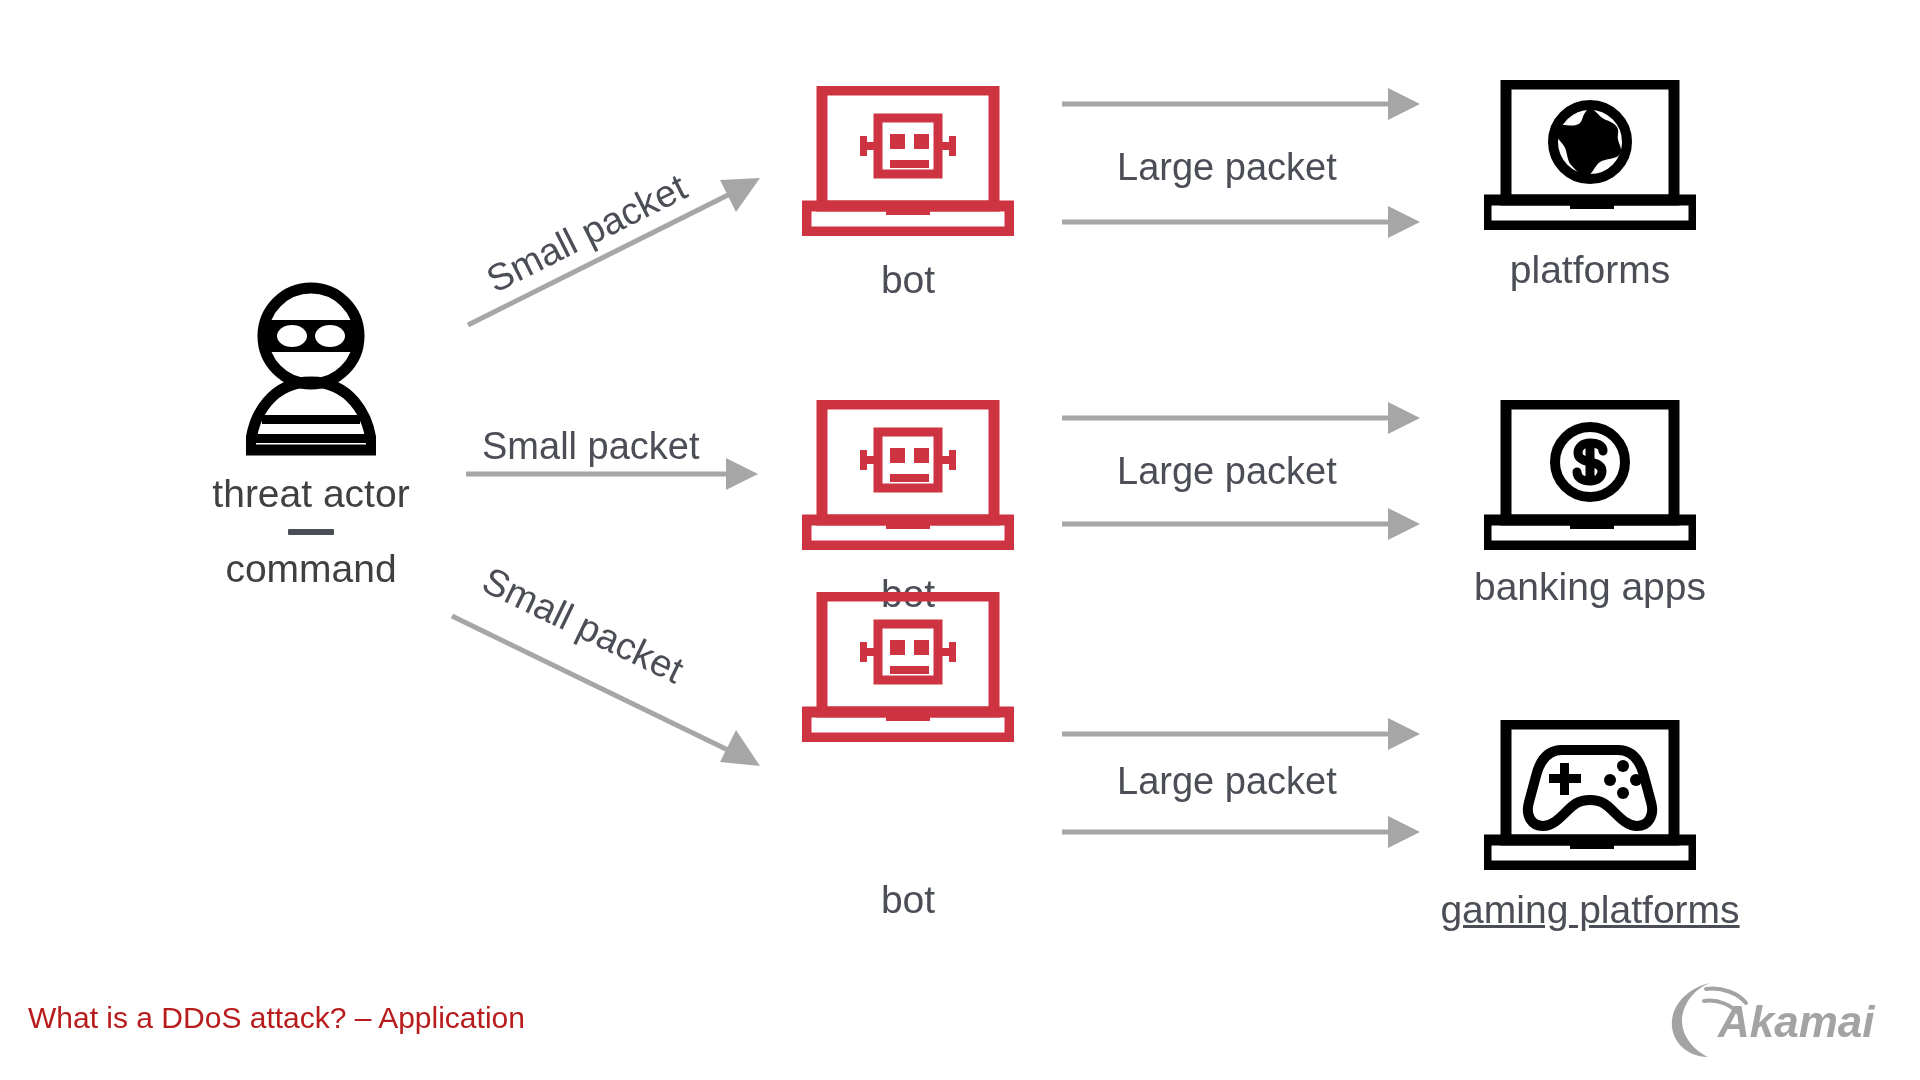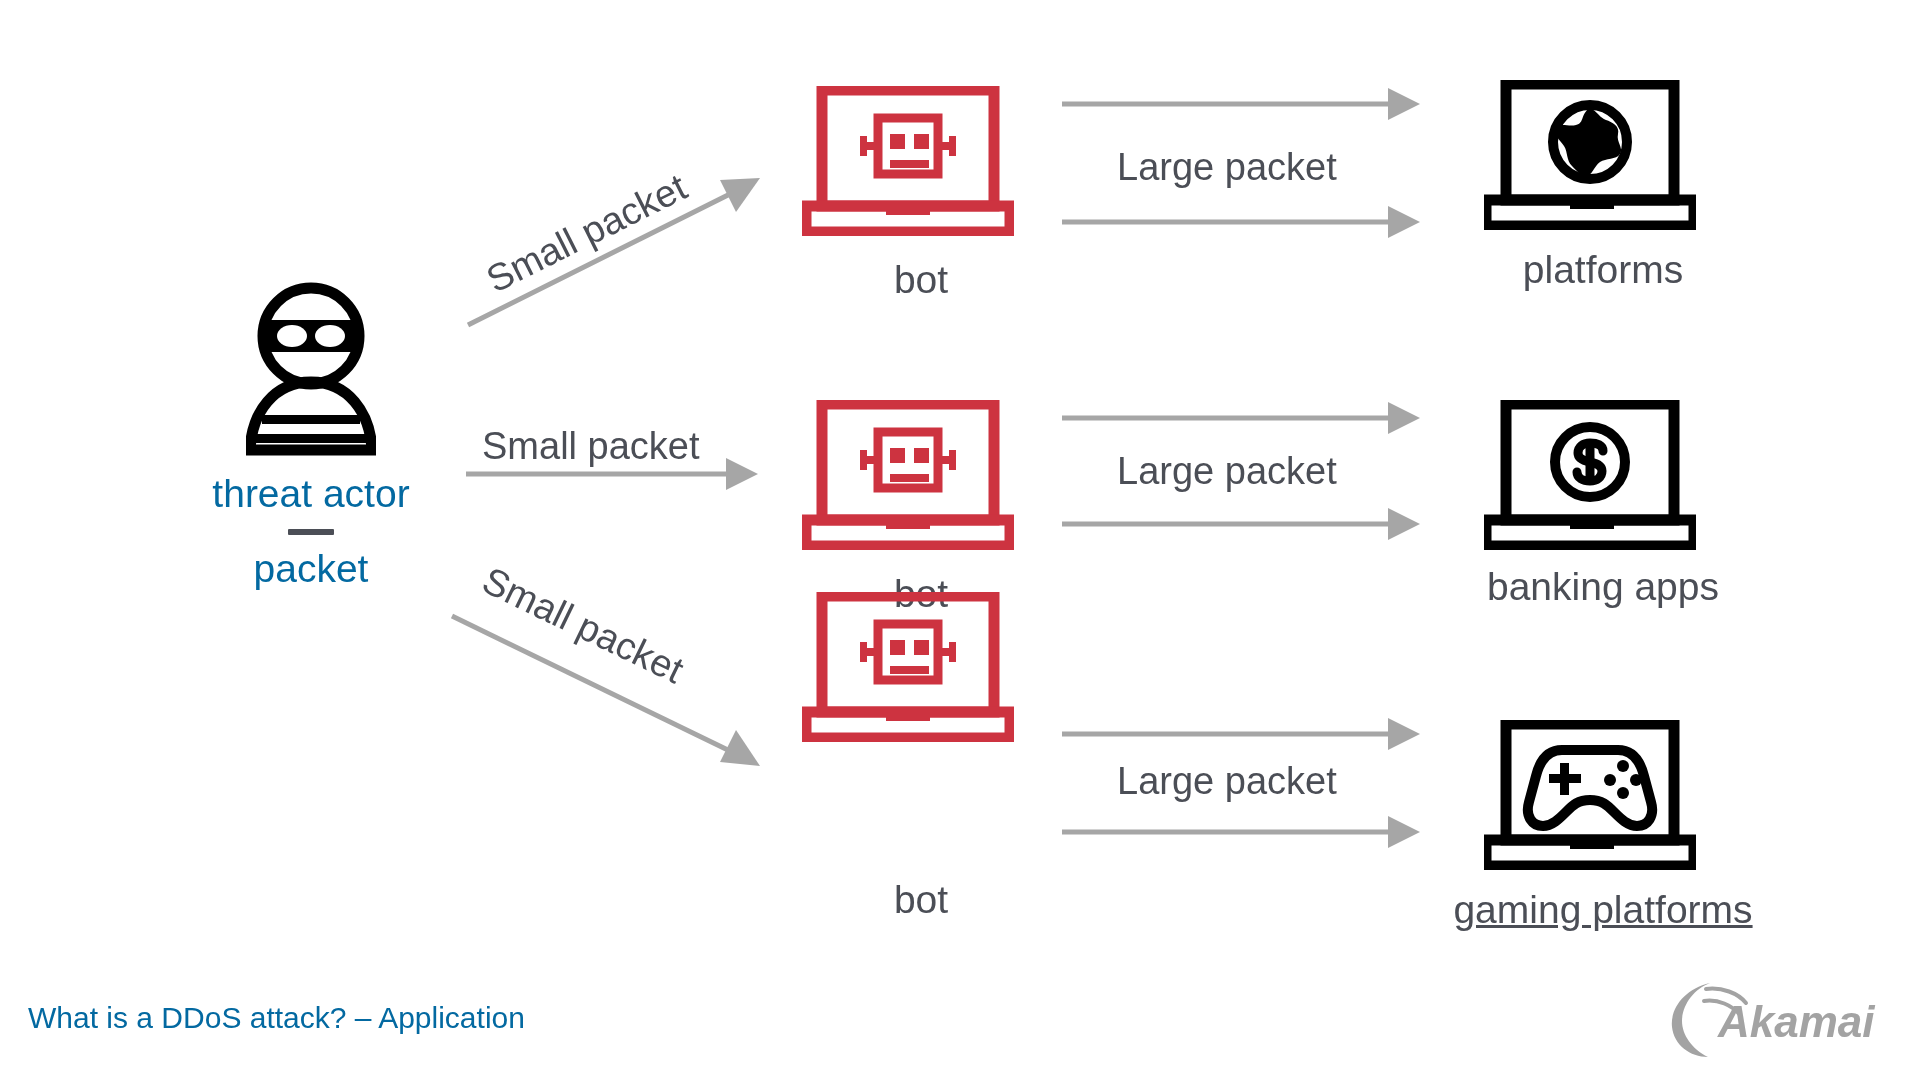--- a/index.html
+++ b/index.html
@@ -26,21 +26,21 @@
     width: 130px;
     height: 180px;
   }
   #actor-caption {
     position: absolute;
     left: 311px;
     top: 470px;
     width: 420px;
     margin-left: -210px;
     text-align: center;
-    color: #0369a1;
+    color: #404040;
     font-size: 39px;
     line-height: 47px;
   }
   #actor-rule {
     width: 46px;
     height: 6px;
     background: #4b4e56;
     margin: 12px auto 10px auto;
     border-radius: 1px;
   }
@@ -51,21 +51,20 @@
     width: 212px;
     height: 150px;
   }
   .node-caption {
     position: absolute;
     text-align: center;
     color: #4b4e56;
     font-size: 39px;
     white-space: nowrap;
     transform: translateX(-50%);
-    margin-left: 13px;
   }
 
   
   .arrow-svg { position: absolute; overflow: visible; }
   .arrow-line { stroke: #a6a6a6; stroke-width: 5; fill: none; }
   .arrow-head { fill: #a6a6a6; }
 
   .packet-lbl {
     position: absolute;
     color: #4b4e56;
@@ -73,21 +72,21 @@
     white-space: nowrap;
     transform-origin: 50% 50%;
   }
 
   
   #footer-text {
     position: absolute;
     left: 28px;
     top: 1018px;
     transform: translateY(-50%);
-    color: #0369a1;
+    color: #b91c1c;
     font-size: 30px;
     white-space: nowrap;
   }
   #akamai-logo {
     position: absolute;
     right: 24px;
     top: 975px;
     width: 230px;
     height: 86px;
   }
@@ -107,21 +106,21 @@
     <ellipse cx="84" cy="54" rx="15" ry="11" fill="#fff"></ellipse>
 
     <path d="M65,100 C28,100 6,130 4,168 H126 C124,130 102,100 65,100 Z" fill="none" stroke="#000" stroke-width="11"></path>
     <rect x="16" y="133" width="98" height="9" fill="#000"></rect>
     <rect x="8" y="152" width="114" height="9" fill="#000"></rect>
   </svg>
 
   <div id="actor-caption">
     <div>threat actor</div>
     <div id="actor-rule"></div>
-    <div>packet</div>
+    <div>command</div>
   </div>
 
   <svg class="arrow-svg" style="left:468px; top:170px; width:300px; height:160px;" viewBox="0 0 300 160">
     <line class="arrow-line" x1="0" y1="155" x2="268" y2="21"></line>
     <polygon class="arrow-head" points="292,8 252,10 268,42"></polygon>
   </svg>
   <div class="packet-lbl" style="left:478px; top:212px; transform:rotate(-26.6deg);">Small packet</div>
 
   <svg class="laptop" style="left:802px; top:86px;" viewBox="0 0 212 150">
     <rect x="20" y="4" width="172" height="116" fill="none" stroke="#cd3340" stroke-width="11"></rect>

